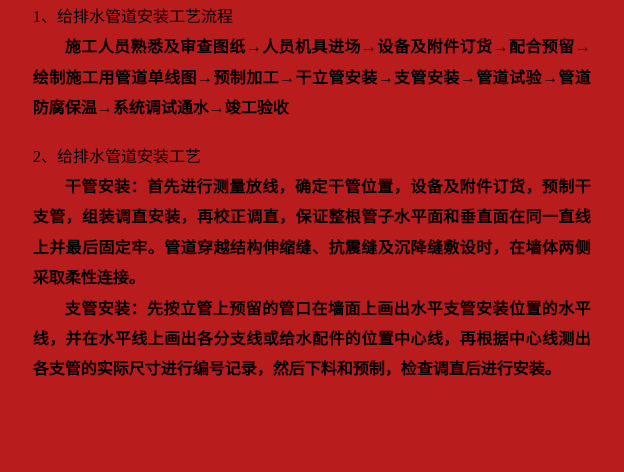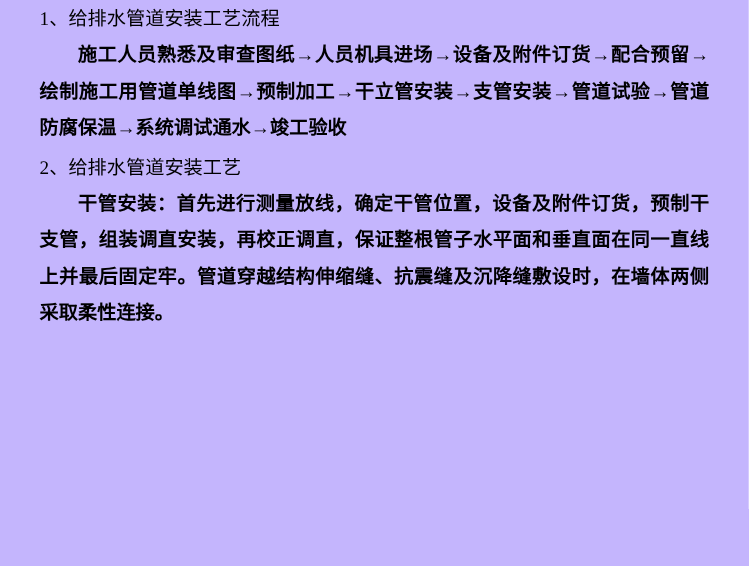--- a/index.html
+++ b/index.html
@@ -11,47 +11,48 @@
     width: 624px;
     height: 472px;
     overflow: hidden;
     font-family: "Liberation Serif", "DejaVu Serif", serif;
   }
   .page {
     box-sizing: border-box;
     width: 624px;
     height: 472px;
     padding: 2px 33px 0 33px;
-    background: #c4b5fd;
+    background: #b91c1c;
     color: #000000;
   }
   .doc-text {
     font-size: 16px;
     line-height: 30.4px;
     color: #000000;
     text-align: justify;
     text-justify: inter-ideograph;
     letter-spacing: 0;
   }
   p.doc-heading {
     margin: 0;
     text-indent: 0;
     font-weight: normal;
   }
   p.doc-heading.second {
-    margin-top: 2px;
+    margin-top: 18px;
   }
   p.doc-para {
     margin: 0;
     text-indent: 2em;
     font-weight: bold;
   }
   
 </style>
 </head>
 <body>
 
 <div class="page doc-text">
   <p class="doc-heading">1、给排水管道安装工艺流程</p>
   <p class="doc-para">施工人员熟悉及审查图纸→人员机具进场→设备及附件订货→配合预留→绘制施工用管道单线图→预制加工→干立管安装→支管安装→管道试验→管道防腐保温→系统调试通水→竣工验收</p>
   <p class="doc-heading second">2、给排水管道安装工艺</p>
   <p class="doc-para">干管安装：首先进行测量放线，确定干管位置，设备及附件订货，预制干支管，组装调直安装，再校正调直，保证整根管子水平面和垂直面在同一直线上并最后固定牢。管道穿越结构伸缩缝、抗震缝及沉降缝敷设时，在墙体两侧采取柔性连接。</p>
+  <p class="doc-para">支管安装：先按立管上预留的管口在墙面上画出水平支管安装位置的水平线，并在水平线上画出各分支线或给水配件的位置中心线，再根据中心线测出各支管的实际尺寸进行编号记录，然后下料和预制，检查调直后进行安装。</p>
 </div>
 
 </body></html>

